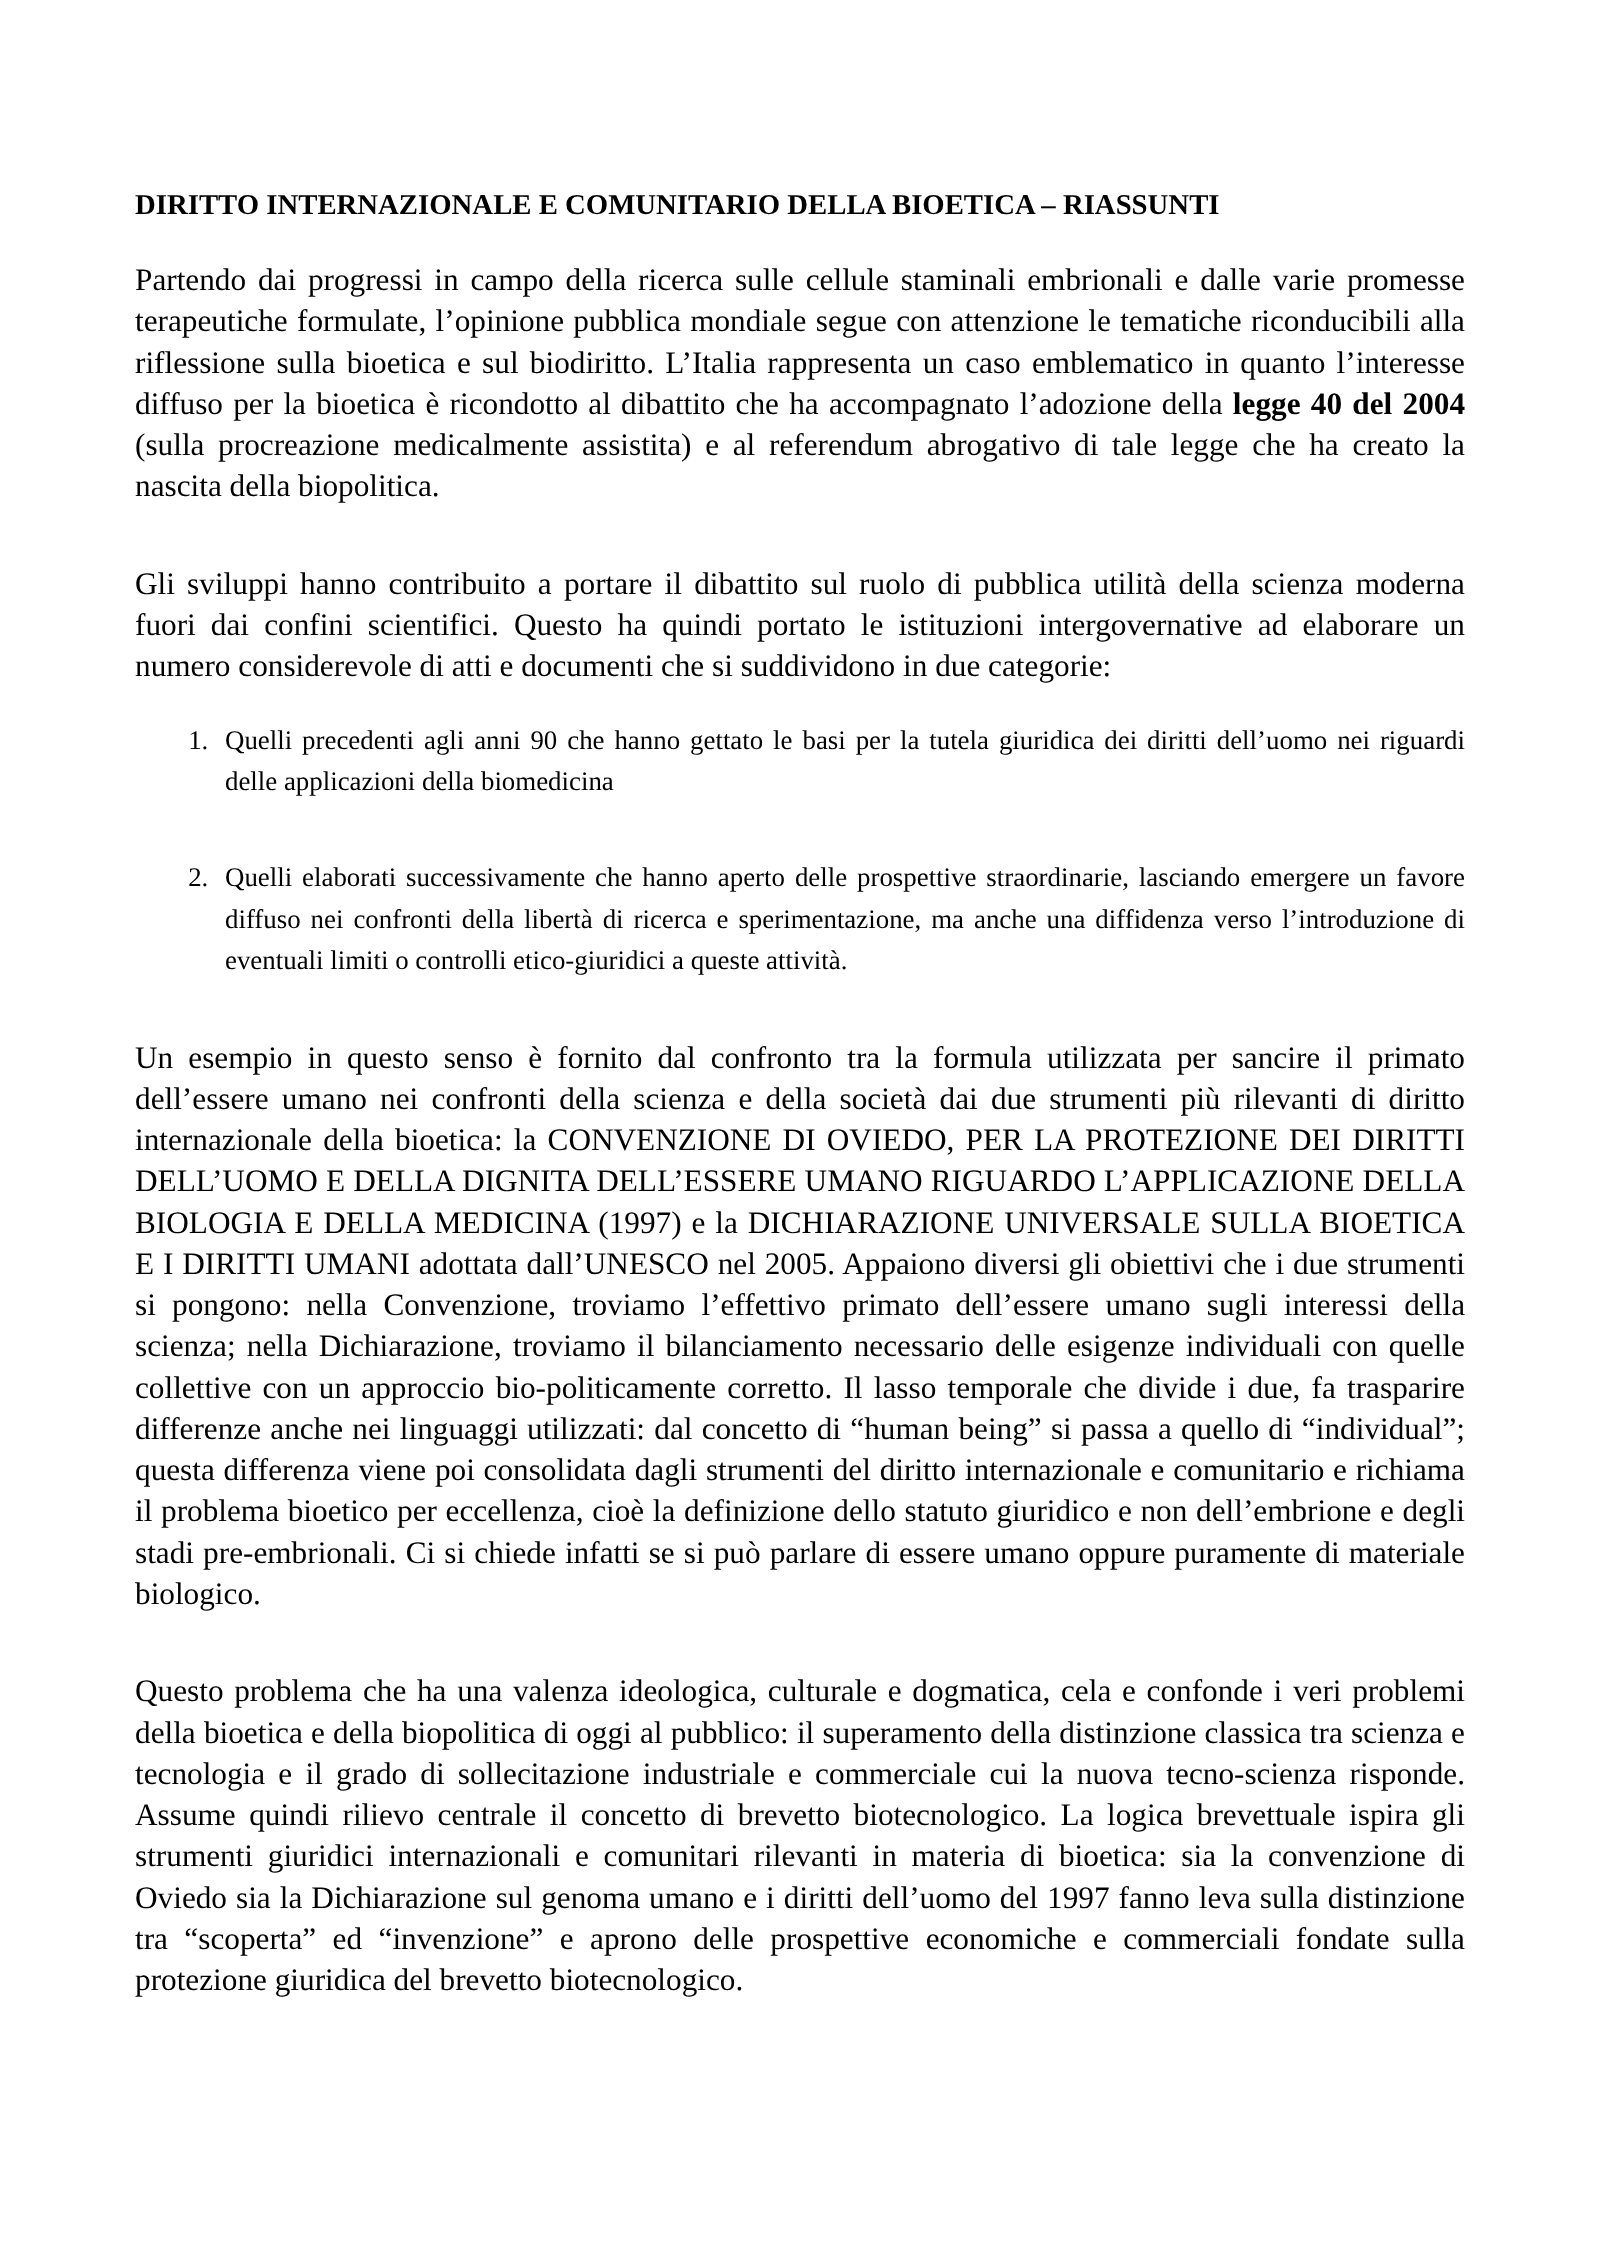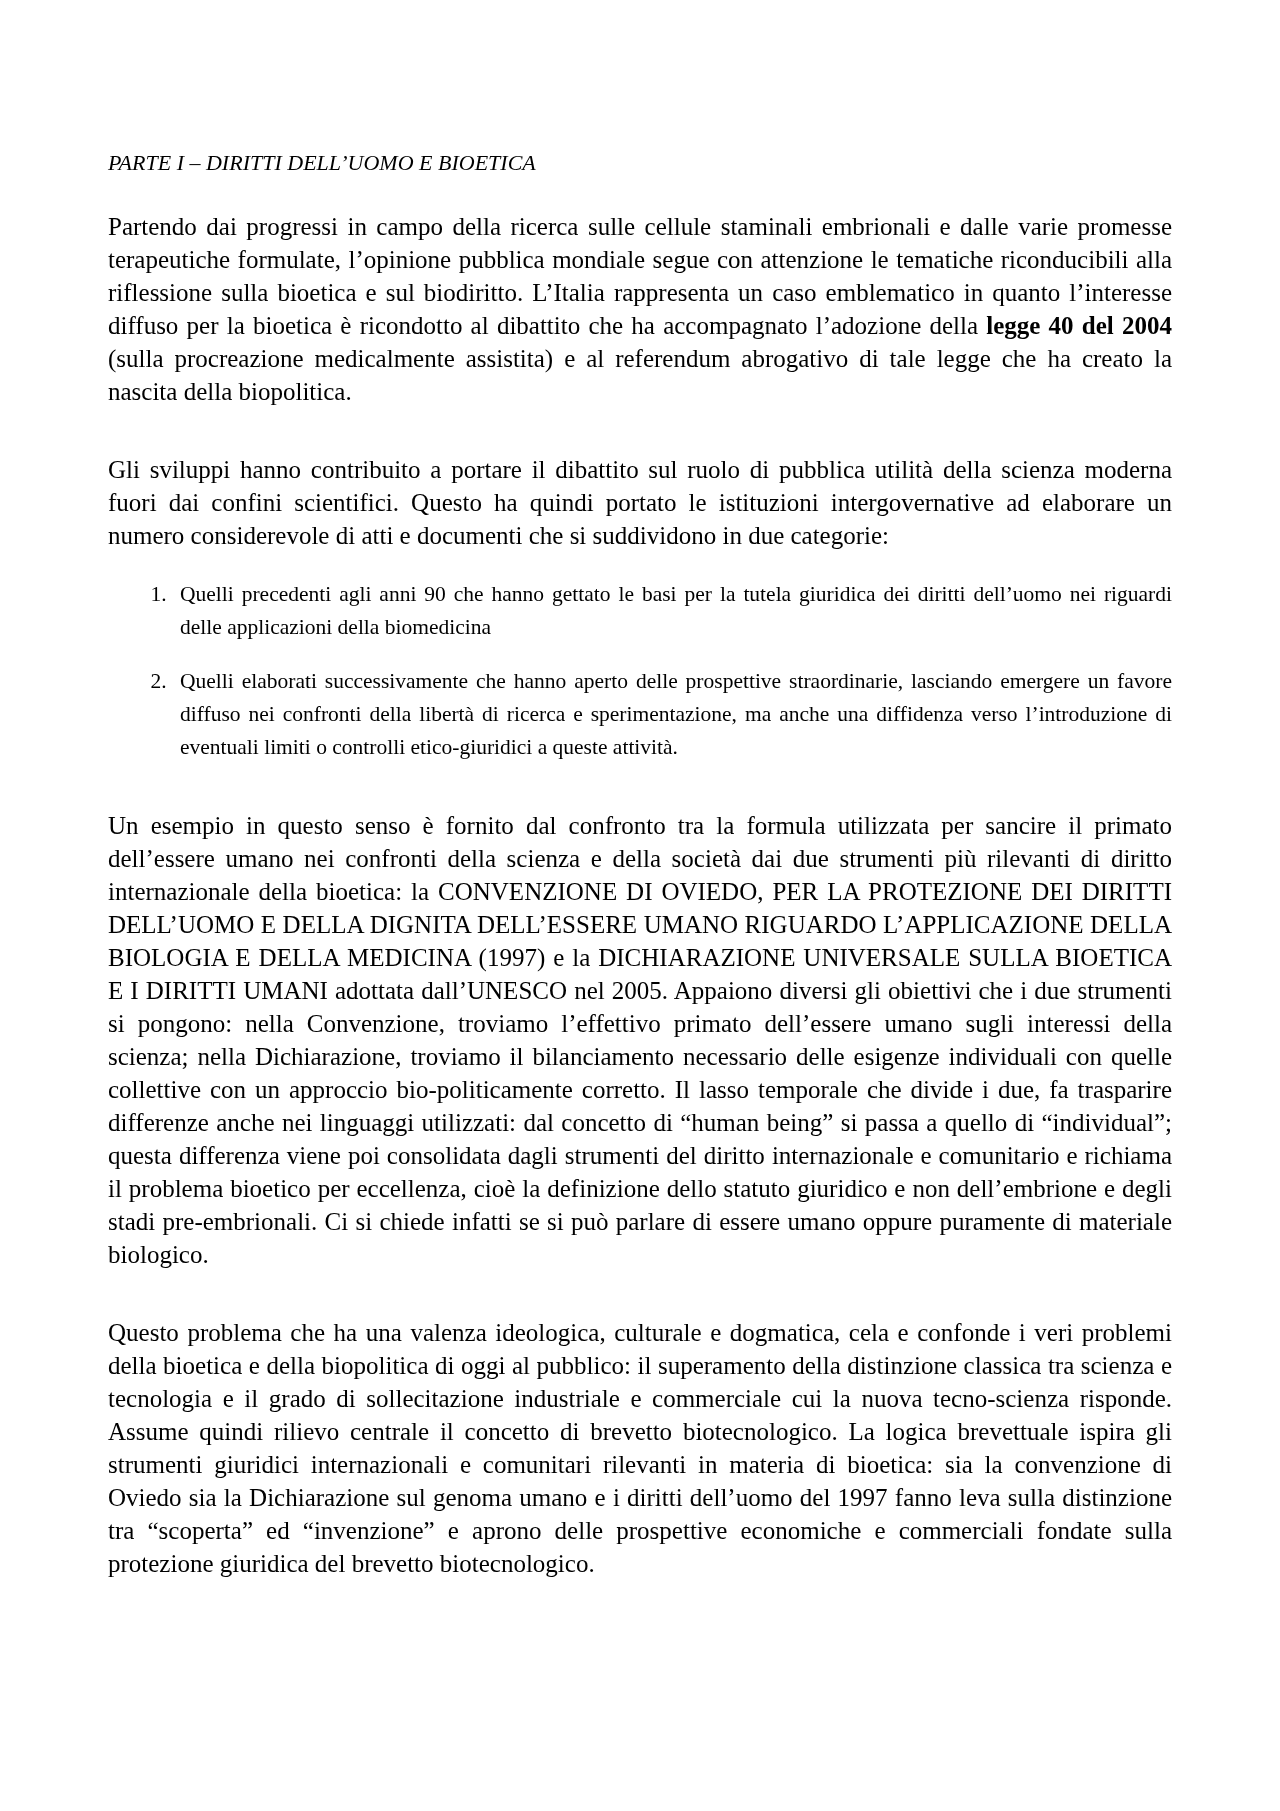--- a/index.html
+++ b/index.html
@@ -48,36 +48,36 @@
   ol.doc-list {
     margin: 26px 0 24px 0;
     padding: 0 0 0 64px;
     font-size: 21.5px;
     line-height: 33px;
     list-style: decimal;
   }
   ol.doc-list li {
     text-align: justify;
     padding-left: 8px;
-    margin-bottom: 21px;
+    margin-bottom: 44px;
   }
   ol.doc-list li:last-child {
     margin-bottom: 0;
   }
   strong.inline-bold {
     font-weight: bold;
   }
 </style>
 </head>
 <body>
 
 <div class="page">
 
+  <h1 class="doc-title">DIRITTO INTERNAZIONALE E COMUNITARIO DELLA BIOETICA – RIASSUNTI</h1>
 
-  <h2 class="doc-subtitle">PARTE I – DIRITTI DELL’UOMO E BIOETICA</h2>
 
   <p class="body-par"><span>Partendo dai progressi in campo della ricerca sulle cellule staminali embrionali e dalle varie promesse terapeutiche formulate, l’opinione pubblica mondiale segue con attenzione le tematiche riconducibili alla riflessione sulla bioetica e sul biodiritto. L’Italia rappresenta un caso emblematico in quanto l’interesse diffuso per la bioetica è ricondotto al dibattito che ha accompagnato l’adozione della </span><strong class="inline-bold">legge 40 del 2004</strong><span> (sulla procreazione medicalmente assistita) e al referendum abrogativo di tale legge che ha creato la nascita della biopolitica.</span></p>
 
   <p class="body-par attached">Gli sviluppi hanno contribuito a portare il dibattito sul ruolo di pubblica utilità della scienza moderna fuori dai confini scientifici. Questo ha quindi portato le istituzioni intergovernative ad elaborare un numero considerevole di atti e documenti che si suddividono in due categorie:</p>
 
   <ol class="doc-list">
     <li>Quelli precedenti agli anni 90 che hanno gettato le basi per la tutela giuridica dei diritti dell’uomo nei riguardi delle applicazioni della biomedicina</li>
     <li>Quelli elaborati successivamente che hanno aperto delle prospettive straordinarie, lasciando emergere un favore diffuso nei confronti della libertà di ricerca e sperimentazione, ma anche una diffidenza verso l’introduzione di eventuali limiti o controlli etico-giuridici a queste attività.</li>
   </ol>
 

